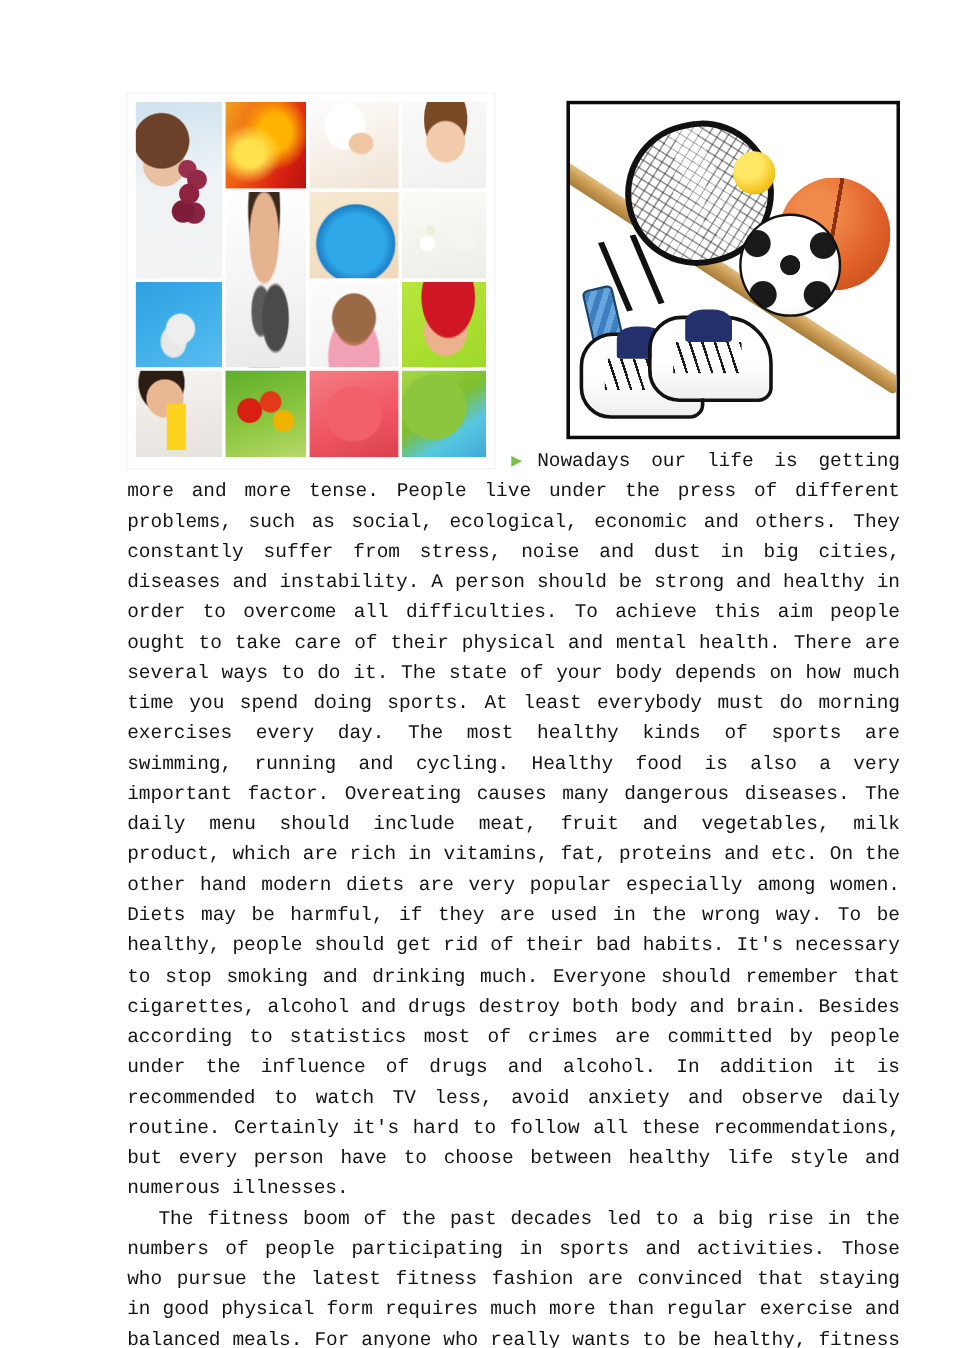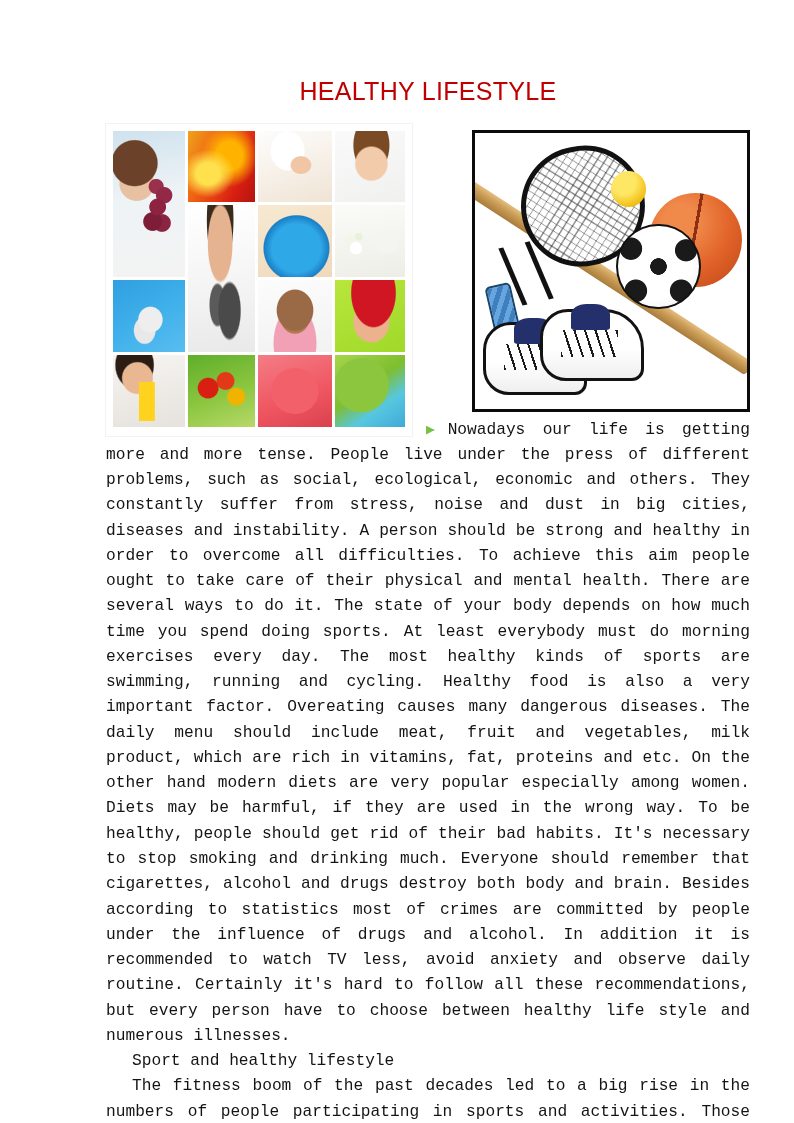--- a/index.html
+++ b/index.html
@@ -304,21 +304,20 @@
 
   
   .clear { clear: both; }
 </style>
 </head>
 <body>
 
 <div class="page">
   <div class="content">
 
-    <h1 class="doc-title">HEALTHY LIFESTYLE</h1>
 
     <div class="collage-wrap">
       <div class="collage">
         <div class="cell c-woman-grapes"></div>
         <div class="cell c-fire"></div>
         <div class="cell c-yoga"></div>
         <div class="cell c-smile-blonde"></div>
         <div class="cell c-dumbbell"></div>
         <div class="cell c-ball-blue"></div>
         <div class="cell c-milk"></div>
@@ -348,19 +347,18 @@
         </div>
         <div class="shoe right">
           <div class="tongue"></div>
           <div class="lace"></div>
         </div>
       </div>
     </div>
 
     <p class="body-text"><span class="bullet-marker" style="color:#76C043;font-size:15px;letter-spacing:0;margin-right:5px;">▶</span><span>Nowadays our life is getting more and more tense. People live under the press of different problems, such as social, ecological, economic and others. They constantly suffer from stress, noise and dust in big cities, diseases and instability. A person should be strong and healthy in order to overcome all difficulties. To achieve this aim people ought to take care of their physical and mental health. There are several ways to do it. The state of your body depends on how much time you spend doing sports. At least everybody must do morning exercises every day. The most healthy kinds of sports are swimming, running and cycling. Healthy food is also a very important factor. Overeating causes many dangerous diseases. The daily menu should include meat, fruit and vegetables, milk product, which are rich in vitamins, fat, proteins and etc. On the other hand modern diets are very popular especially among women. Diets may be harmful, if they are used in the wrong way. To be healthy, people should get rid of their bad habits. It's necessary to stop smoking and drinking much. Everyone should remember that cigarettes, alcohol and drugs destroy both body and brain. Besides according to statistics most of crimes are committed by people under the influence of drugs and alcohol. In addition it is recommended to watch TV less, avoid anxiety and observe daily routine. Certainly it's hard to follow all these recommendations, but every person have to choose between healthy life style and numerous illnesses.</span></p>
 
-    <p class="body-text indent">Sport and healthy lifestyle</p>
 
     <p class="body-text indent">The fitness boom of the past decades led to a big rise in the numbers of people participating in sports and activities. Those who pursue the latest fitness fashion are convinced that staying in good physical form requires much more than regular exercise and balanced meals. For anyone who really wants to be healthy, fitness has become an integral part of their lives. A lot of health and fitness club, and public leisure centers indicate the popularity of sports during the past thirty years.</p>
 
     <div class="clear"></div>
   </div>
 </div>
 
 </body></html>

